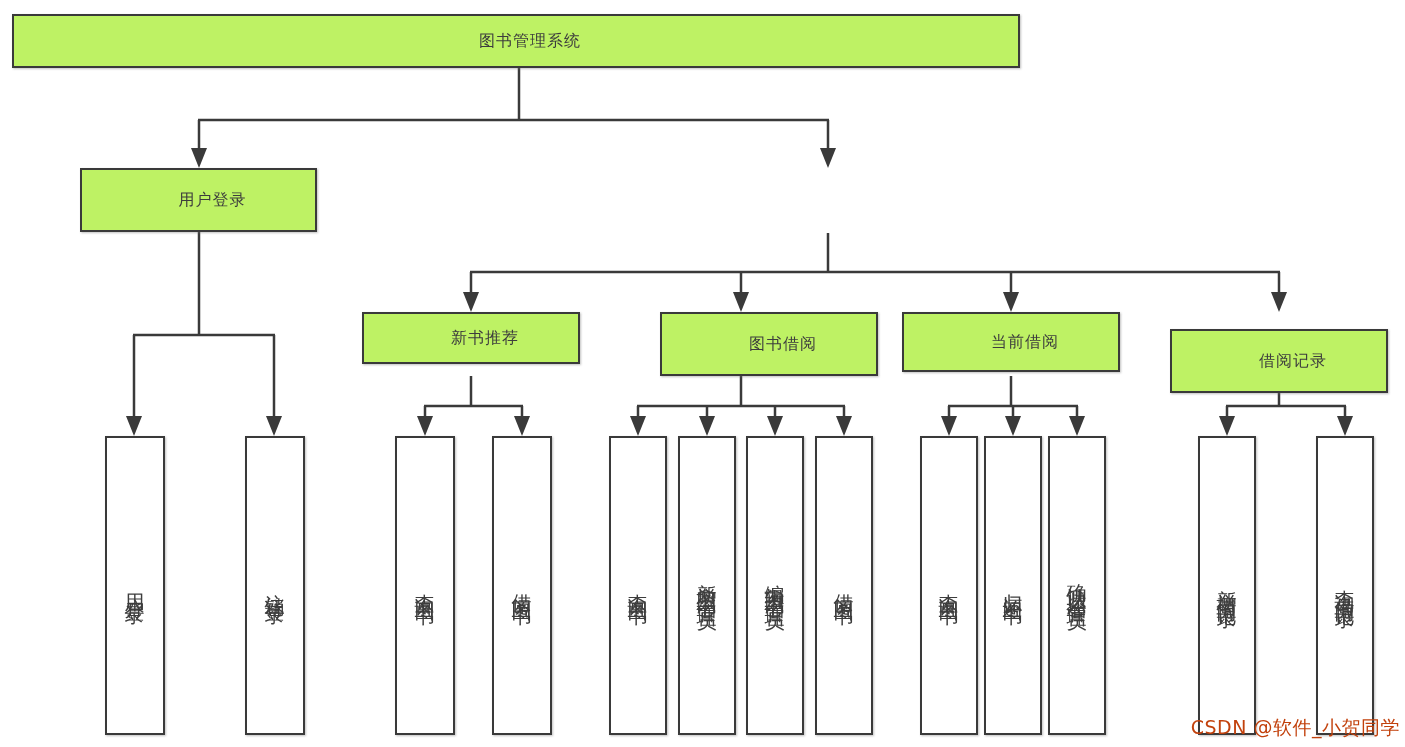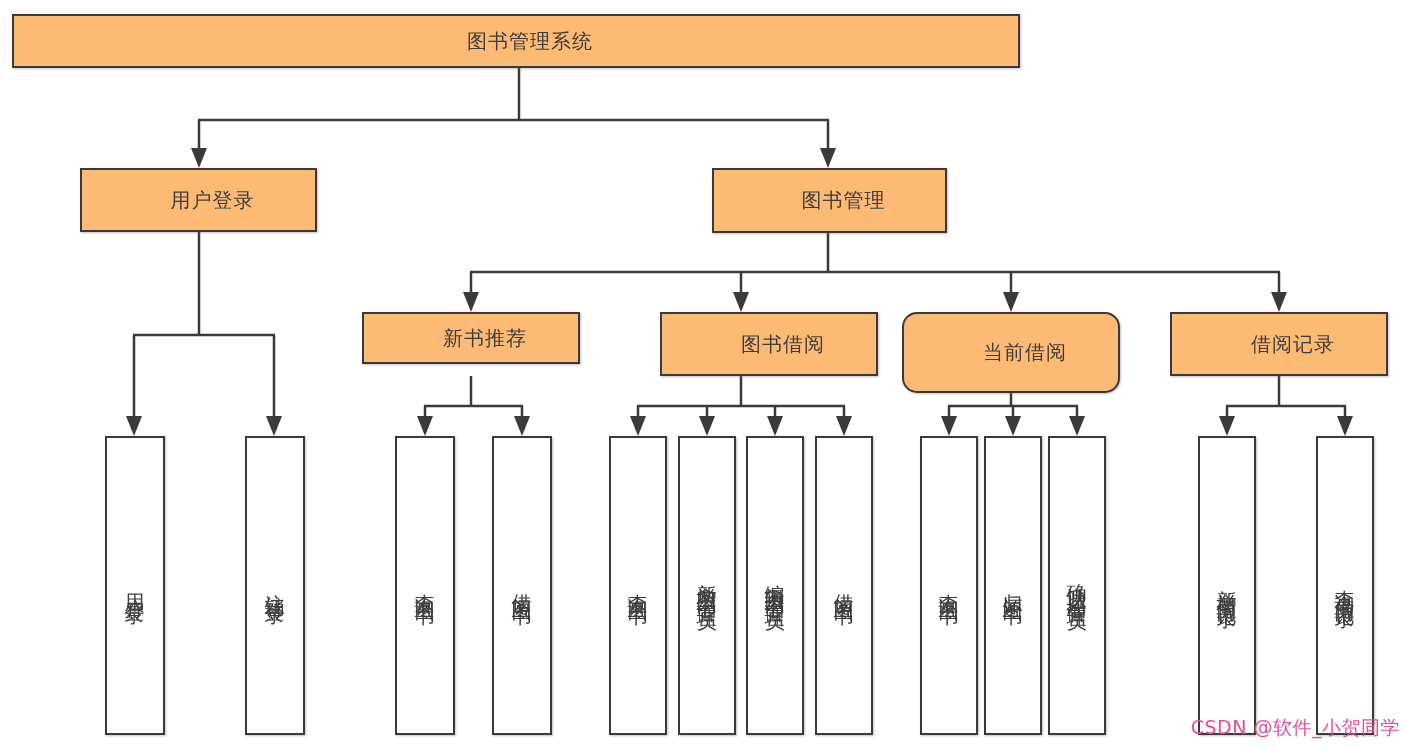--- a/index.html
+++ b/index.html
@@ -8,25 +8,25 @@
     width:1405px;height:747px;
     background:#ffffff;
     font-family:"DejaVu Sans","Liberation Sans",sans-serif;
     color:#3d3d3d;
     overflow:hidden;
   }
   #wires{position:absolute;left:0;top:0;width:1405px;height:747px;}
   .node{
     position:absolute;
     border:2px solid #3a3a3a;
-    background:#fdba74;
+    background:#bef264;
     display:flex;align-items:center;justify-content:center;
     box-sizing:border-box;
     box-shadow:1px 1px 2px rgba(120,120,120,0.45);
-    font-size:20px;
+    font-size:16px;
     letter-spacing:1px;
     white-space:nowrap;
     padding-left:28px;
   }
   .leaf{
     position:absolute;
     border:2px solid #3a3a3a;
     background:#ffffff;
     display:flex;align-items:center;justify-content:center;
     box-sizing:border-box;
@@ -34,21 +34,21 @@
     writing-mode:vertical-rl;
     text-orientation:mixed;
     font-size:20px;
     letter-spacing:4px;
     line-height:1;
   }
   #watermark{
     position:absolute;
     right:5px;bottom:6px;
     font-size:19px;
-    color:#ec4899;
+    color:#c2410c;
     letter-spacing:0.5px;
   }
 </style>
 </head>
 <body>
 
 <div id="stage">
 
   <svg id="wires" viewBox="0 0 1405 747" xmlns="http://www.w3.org/2000/svg">
     <g stroke="#3a3a3a" stroke-width="2.5" fill="none">
@@ -115,26 +115,25 @@
       <polygon points="1005,416 1021,416 1013,436"></polygon>
       <polygon points="1069,416 1085,416 1077,436"></polygon>
       <polygon points="1219,416 1235,416 1227,436"></polygon>
       <polygon points="1337,416 1353,416 1345,436"></polygon>
     </g>
   </svg>
 
   <div class="node" style="left:12px;top:14px;width:1008px;height:54px;">图书管理系统</div>
 
   <div class="node" style="left:80px;top:168px;width:237px;height:64px;">用户登录</div>
-  <div class="node" style="left:712px;top:168px;width:235px;height:65px;">图书管理</div>
 
   <div class="node" style="left:362px;top:312px;width:218px;height:52px;">新书推荐</div>
   <div class="node" style="left:632px;top:312px;width:218px;height:64px;margin-left:28px;">图书借阅</div>
-  <div class="node" style="left:902px;top:312px;width:218px;height:81px;border-radius:15px;">当前借阅</div>
-  <div class="node" style="left:1170px;top:312px;width:218px;height:64px;">借阅记录</div>
+  <div class="node" style="left:902px;top:312px;width:218px;height:60px;">当前借阅</div>
+  <div class="node" style="left:1170px;top:329px;width:218px;height:64px;">借阅记录</div>
 
   <div class="leaf" style="left:105px;top:436px;width:60px;height:299px;">用户登录</div>
   <div class="leaf" style="left:245px;top:436px;width:60px;height:299px;">注销登录</div>
 
   <div class="leaf" style="left:395px;top:436px;width:60px;height:299px;">查询图书</div>
   <div class="leaf" style="left:492px;top:436px;width:60px;height:299px;">借阅图书</div>
 
   <div class="leaf" style="left:609px;top:436px;width:58px;height:299px;">查询图书</div>
   <div class="leaf" style="left:678px;top:436px;width:58px;height:299px;">新增图书（管理员）</div>
   <div class="leaf" style="left:746px;top:436px;width:58px;height:299px;">编辑图书（管理员）</div>

